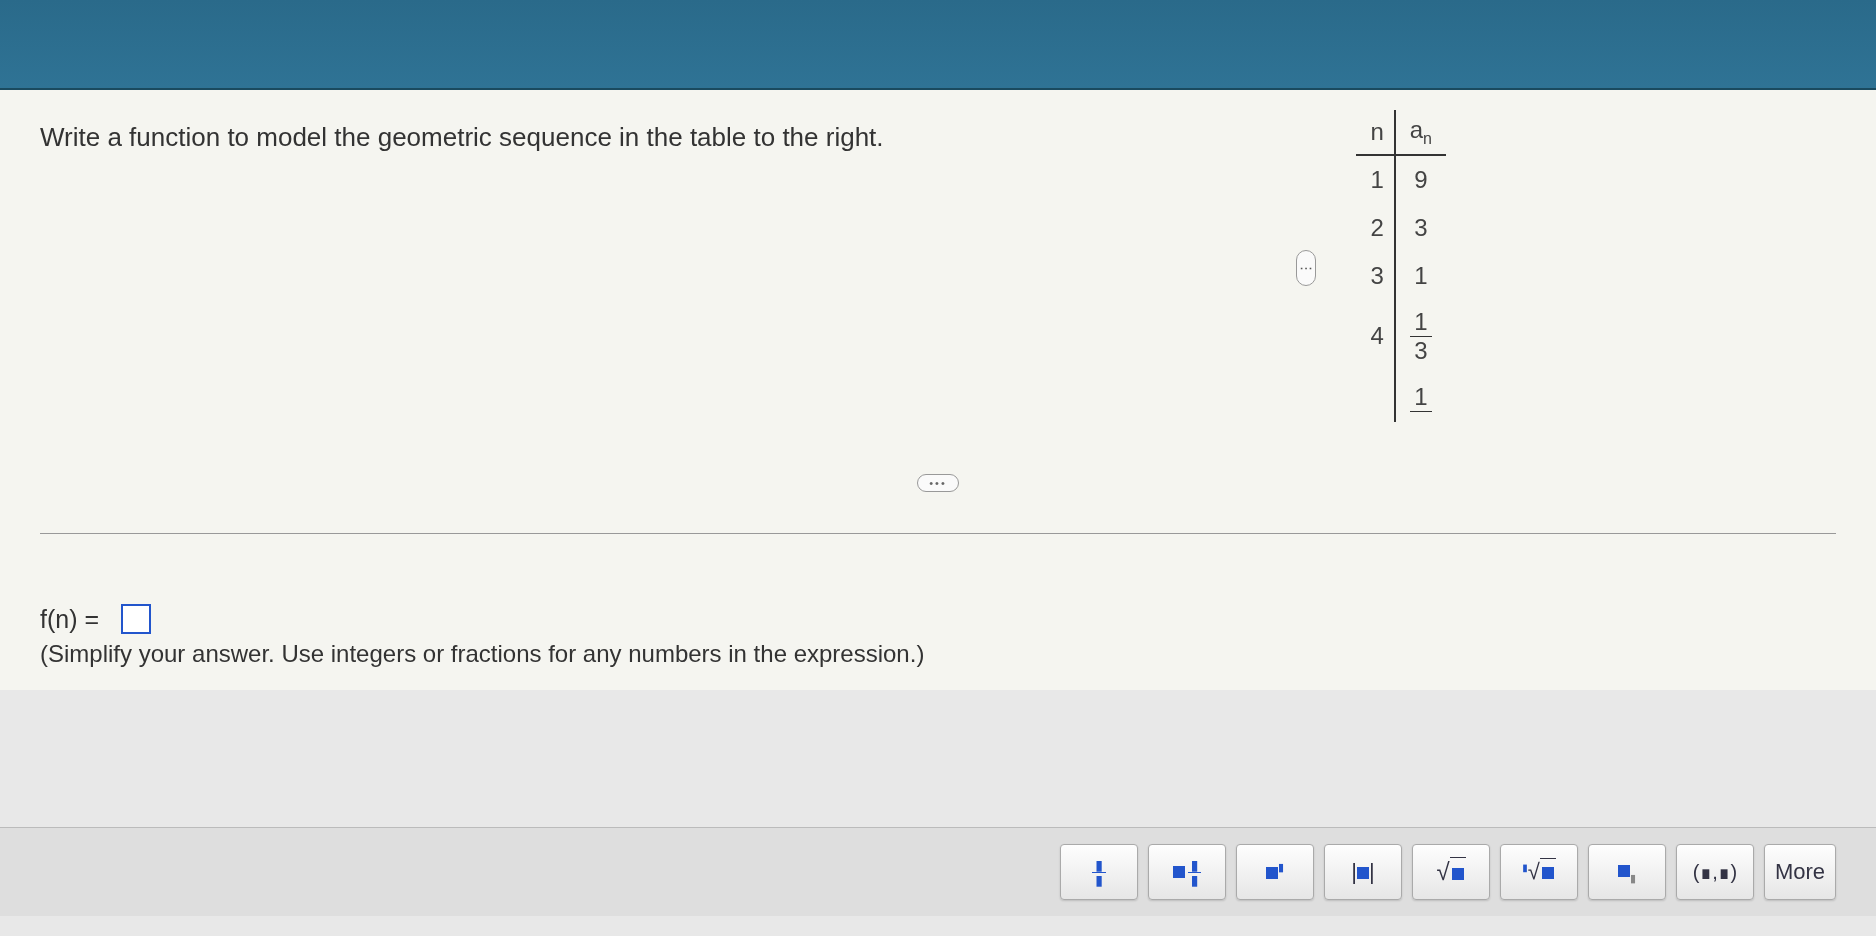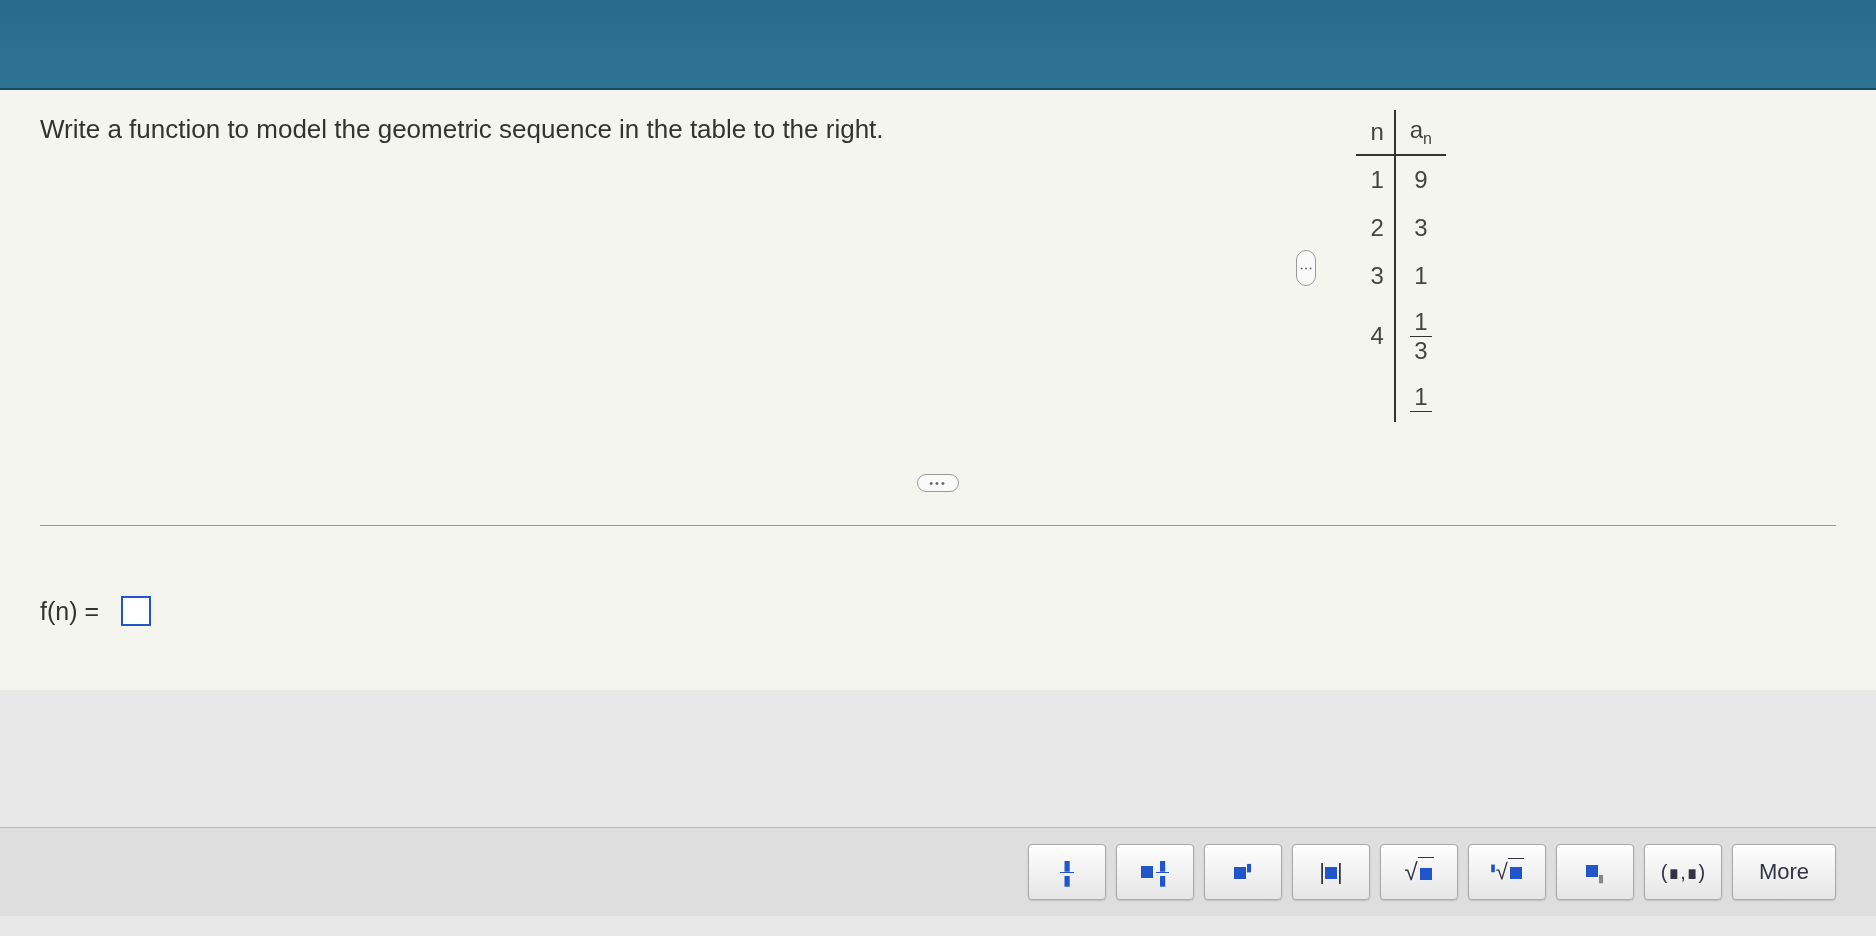--- a/index.html
+++ b/index.html
@@ -15,21 +15,21 @@
       overflow: hidden;
     }
     .header-bar {
       width: 100%;
       height: 90px;
       background: linear-gradient(to bottom, #2a6a8a, #2f7395);
       border-bottom: 2px solid #1a4a5f;
     }
     .content-area {
       background: #f5f5f0;
-      padding: 24px 40px;
+      padding: 32px 40px;
       position: relative;
       height: 600px;
     }
     .question-text {
       font-size: 26px;
       color: #333;
       margin-bottom: 20px;
     }
     .data-table {
       position: absolute;
@@ -160,21 +160,21 @@
       border-radius: 4px;
       display: flex;
       align-items: center;
       justify-content: center;
       font-size: 20px;
       color: #334;
       cursor: pointer;
       box-shadow: 0 1px 2px rgba(0,0,0,0.15);
     }
     .tool-btn.more {
-      width: 104px;
+      width: 72px;
       font-size: 22px;
     }
     .mini-frac {
       display: inline-flex;
       flex-direction: column;
       align-items: center;
       line-height: 1;
       font-size: 14px;
     }
     .mini-frac .n { border-bottom: 1.5px solid #2255cc; padding: 0 3px; color:#2255cc;}
@@ -237,20 +237,21 @@
   </div>
 
   <hr class="divider-line">
   <div class="divider-dots">•••</div>
 
   <div class="answer-section">
     <div class="answer-line">
       <span>f(n) =</span>
       <span class="answer-box"></span>
     </div>
+    <div class="answer-hint">(Simplify your answer. Use integers or fractions for any numbers in the expression.)</div>
   </div>
 </div>
 
 <div class="toolbar">
   <div class="tool-btn">
     <span class="mini-frac">
         <span class="n">▮</span>
         <span class="d">▮</span>
       </span>
   </div>

